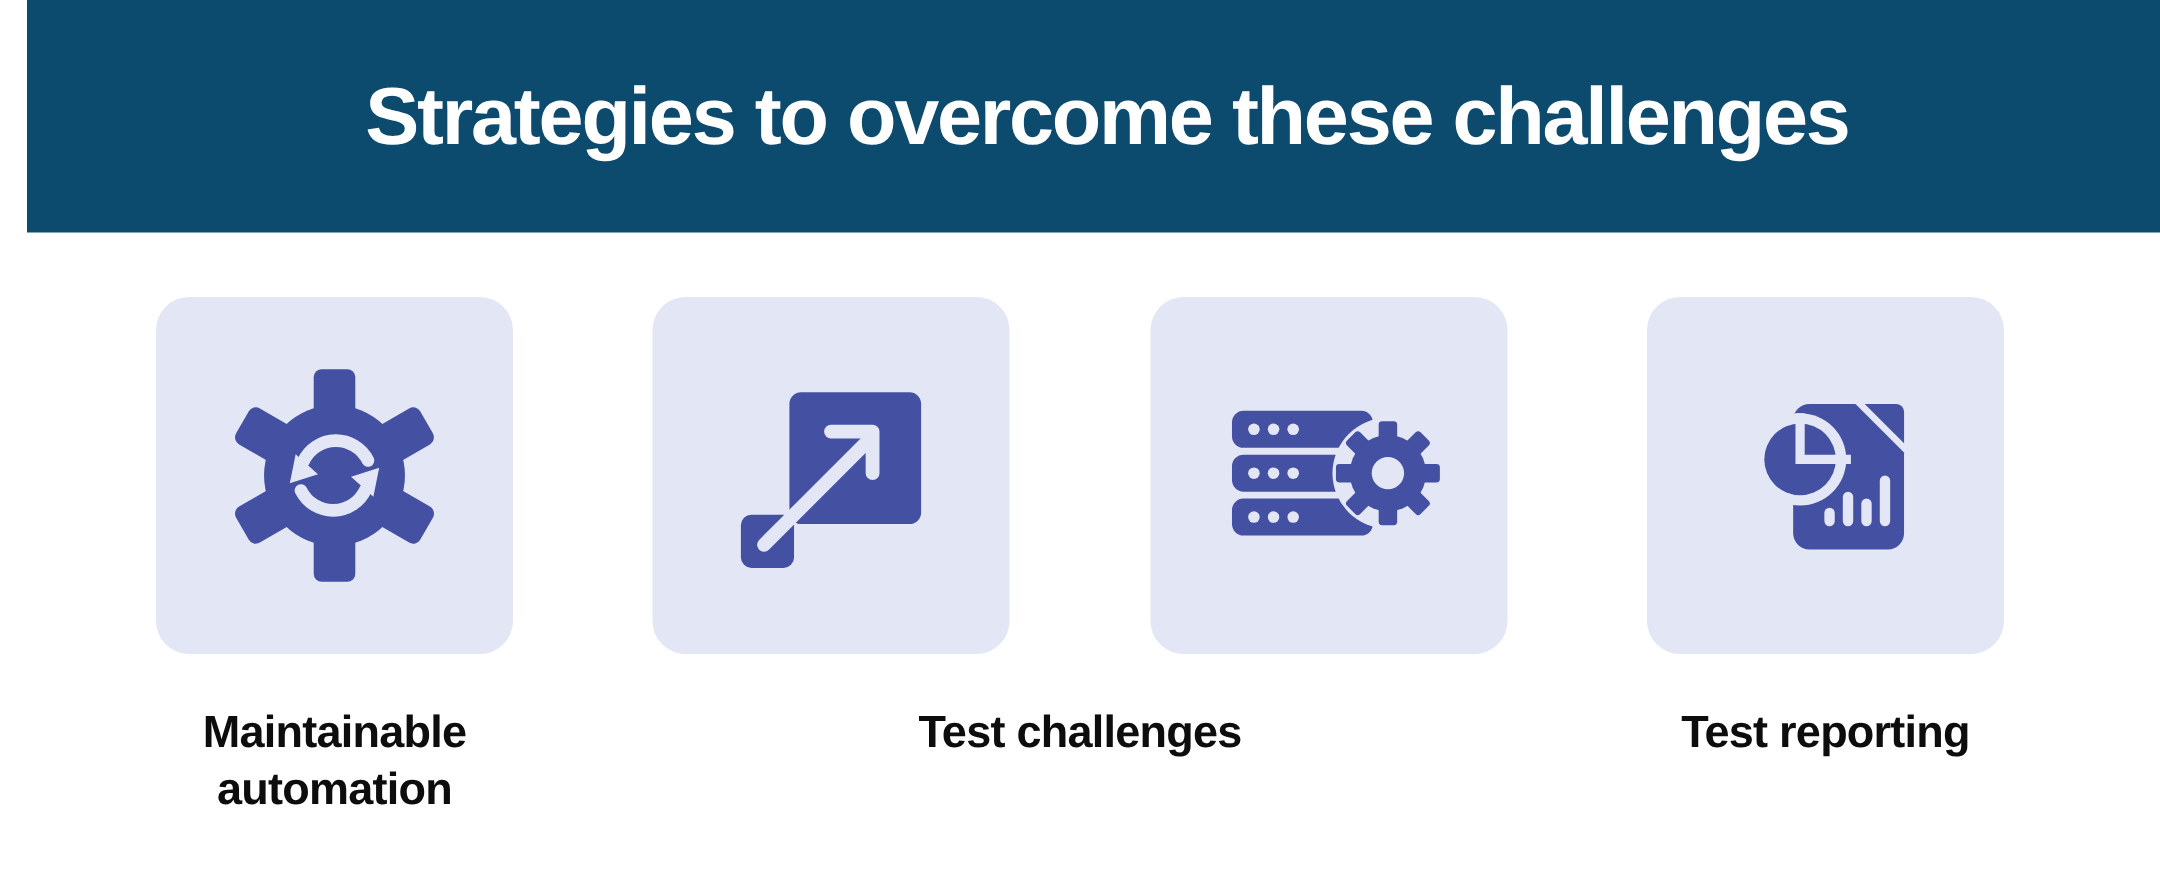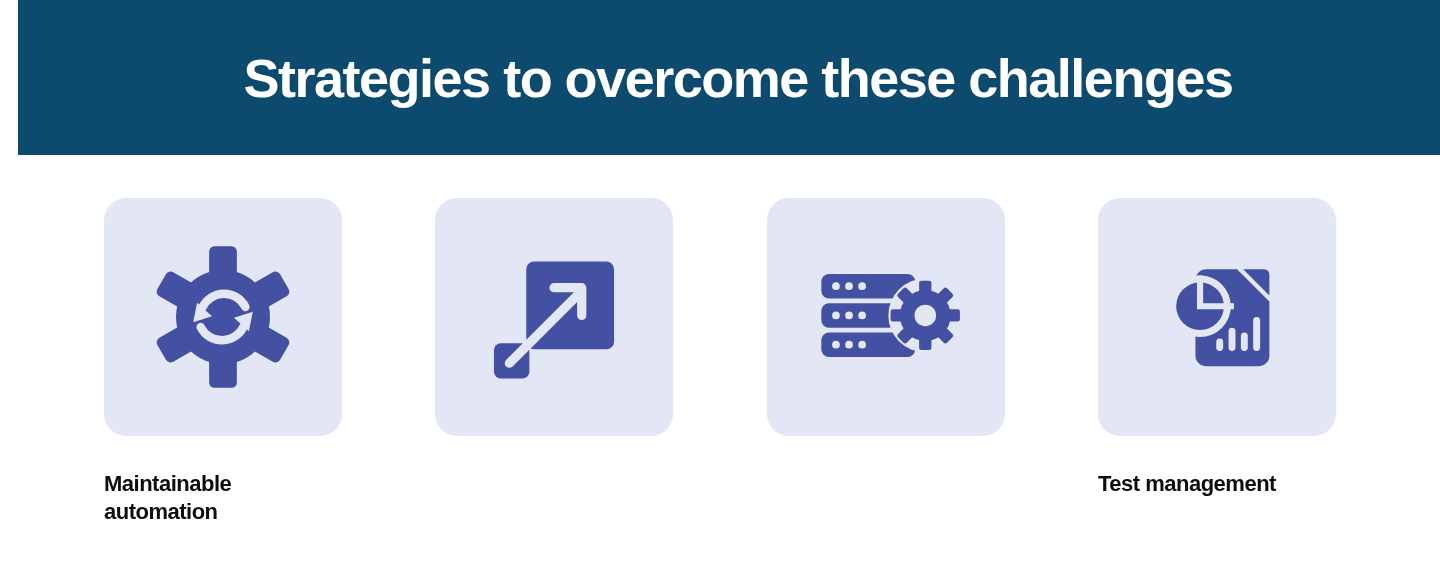--- a/index.html
+++ b/index.html
@@ -33,21 +33,22 @@
   .card svg { width: 154px; height: 154px; }
 
   .labels-row {
     margin-top: 34px;
     padding: 0 104px;
     display: flex;
     justify-content: space-between;
   }
   .card-label {
     width: 238px;
-    font-size: 22px;
+    text-align: center;
+    font-size: 30px;
     font-weight: 700;
     line-height: 1.28;
     color: #0D0D0D;
     letter-spacing: -0.5px;
   }
 
   .ic-dark { fill: #4450A2; }
   .ic-light { fill: #E3E6F5; }
   .ic-stroke-light { stroke: #E3E6F5; fill: none; }
 </style>
@@ -164,16 +165,17 @@
           <rect x="131" y="120" width="9" height="24" rx="4.5"></rect>
           <rect x="147" y="100" width="9" height="44" rx="4.5"></rect>
         </g>
       </svg>
     </div>
 
   </main>
 
   <div class="labels-row">
     <div class="card-label">Maintainable automation</div>
-    <div class="card-label">Test management</div>
+    <div class="card-label">Test challenges</div>
+    <div class="card-label">Test reporting</div>
   </div>
 
 </div>
 
 </body></html>

